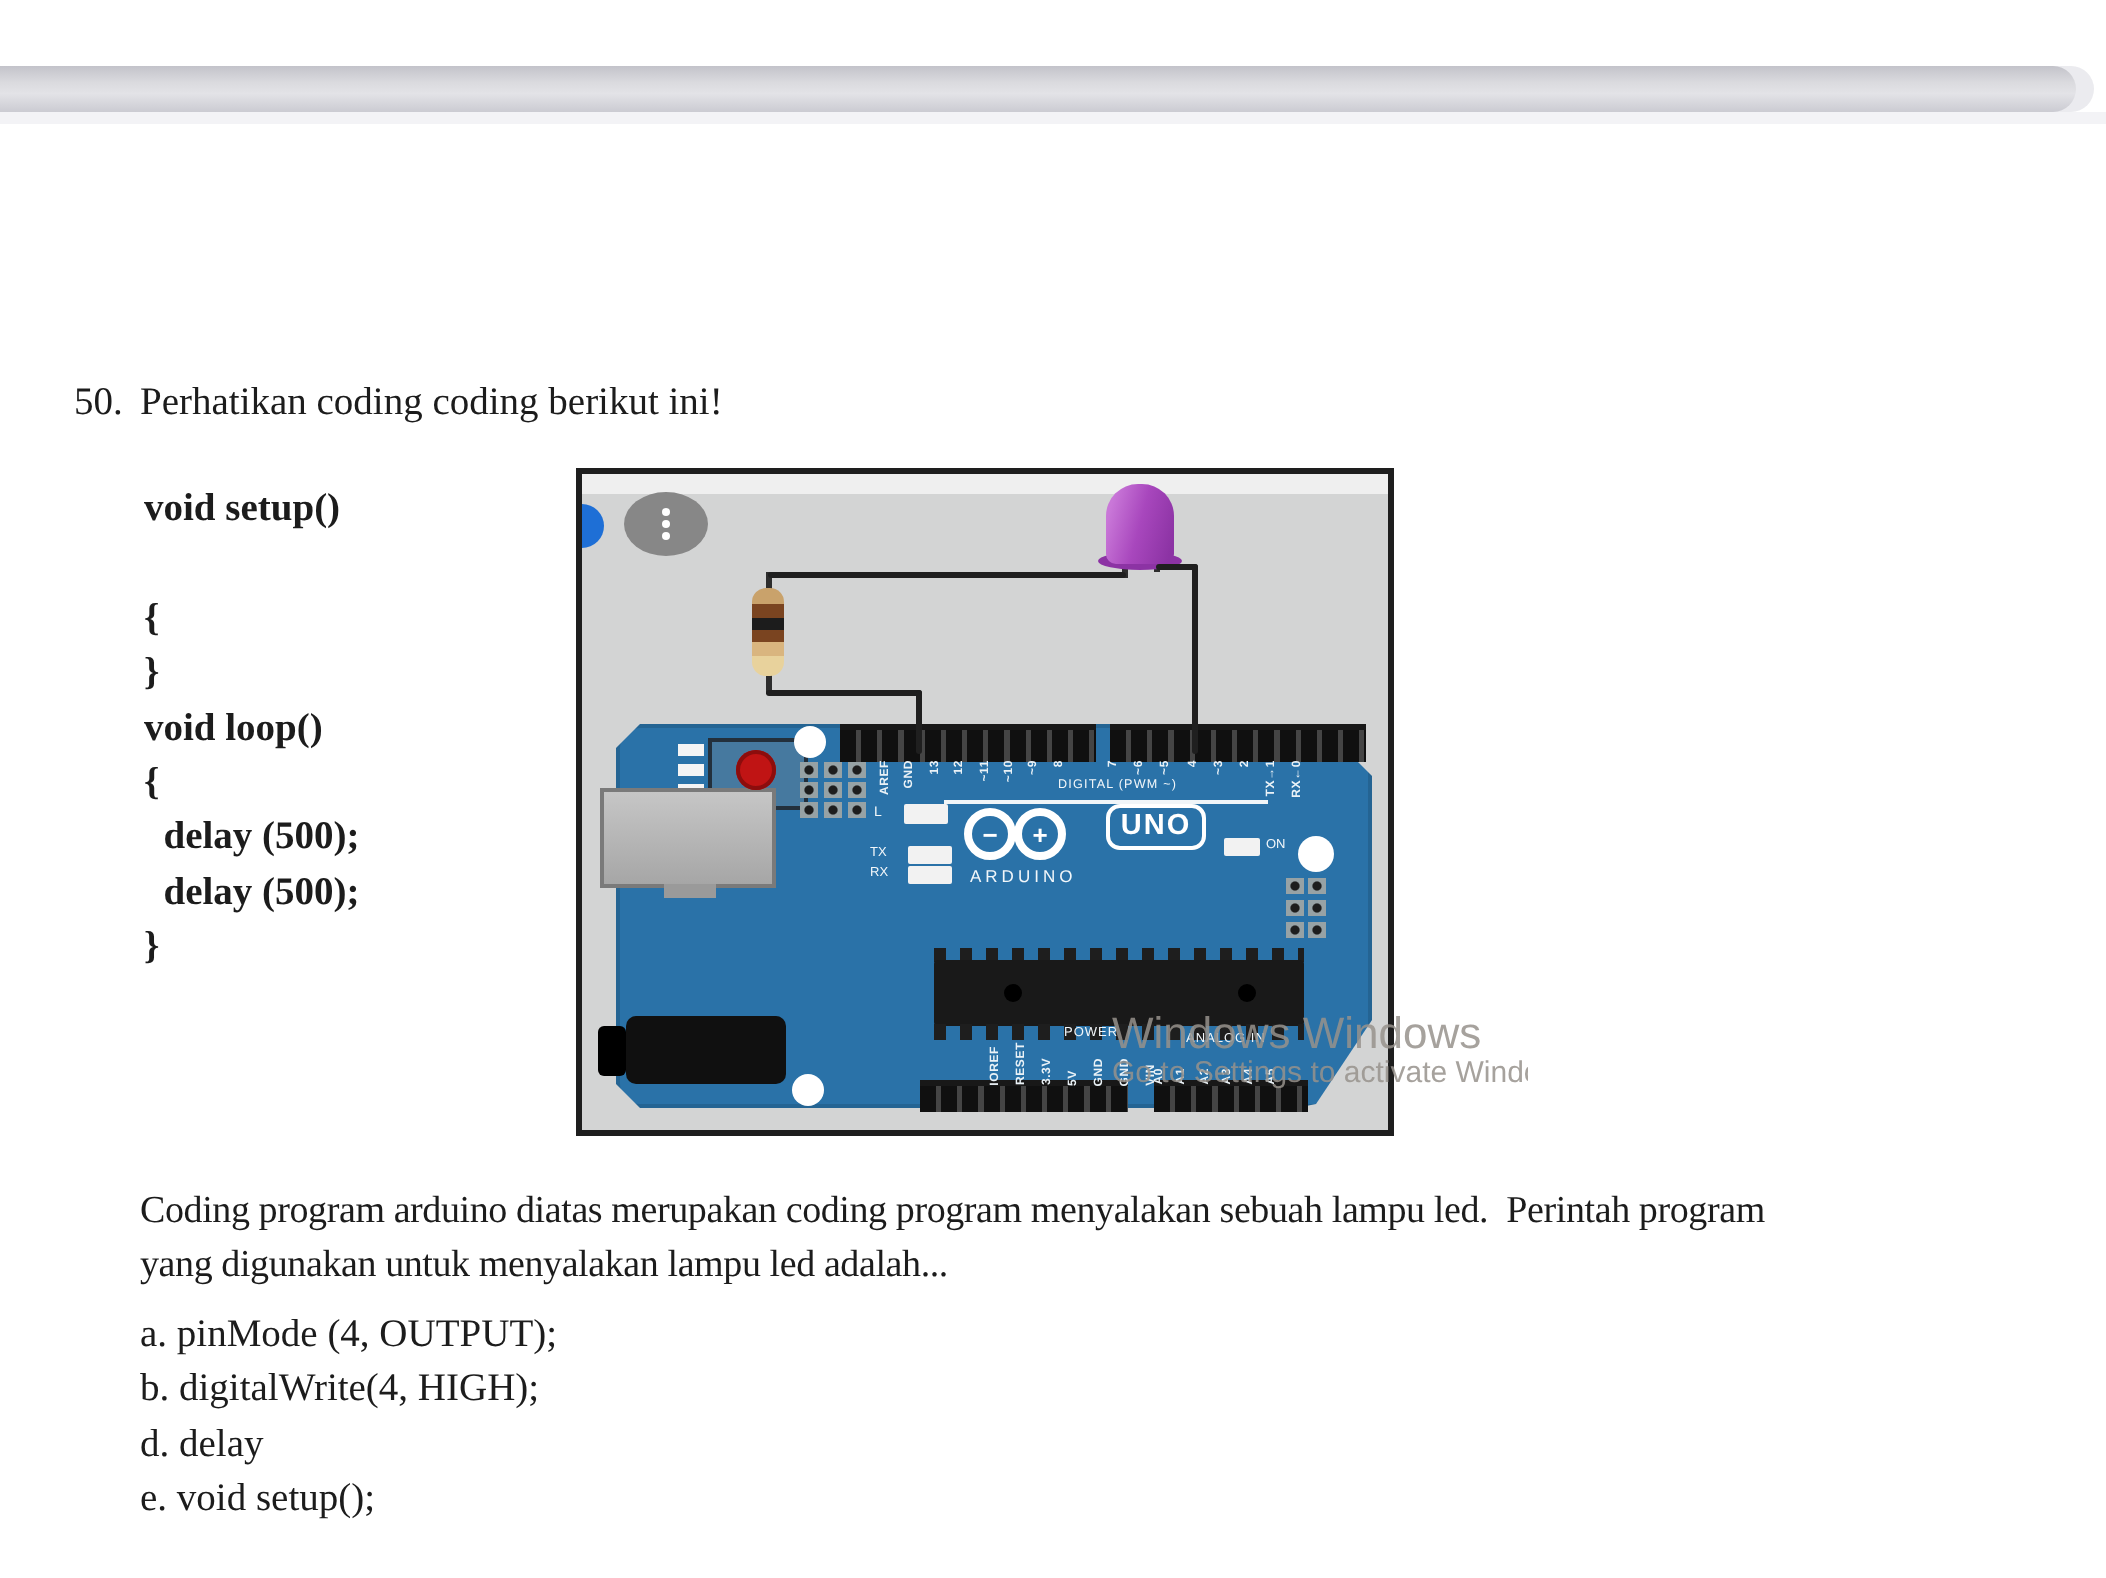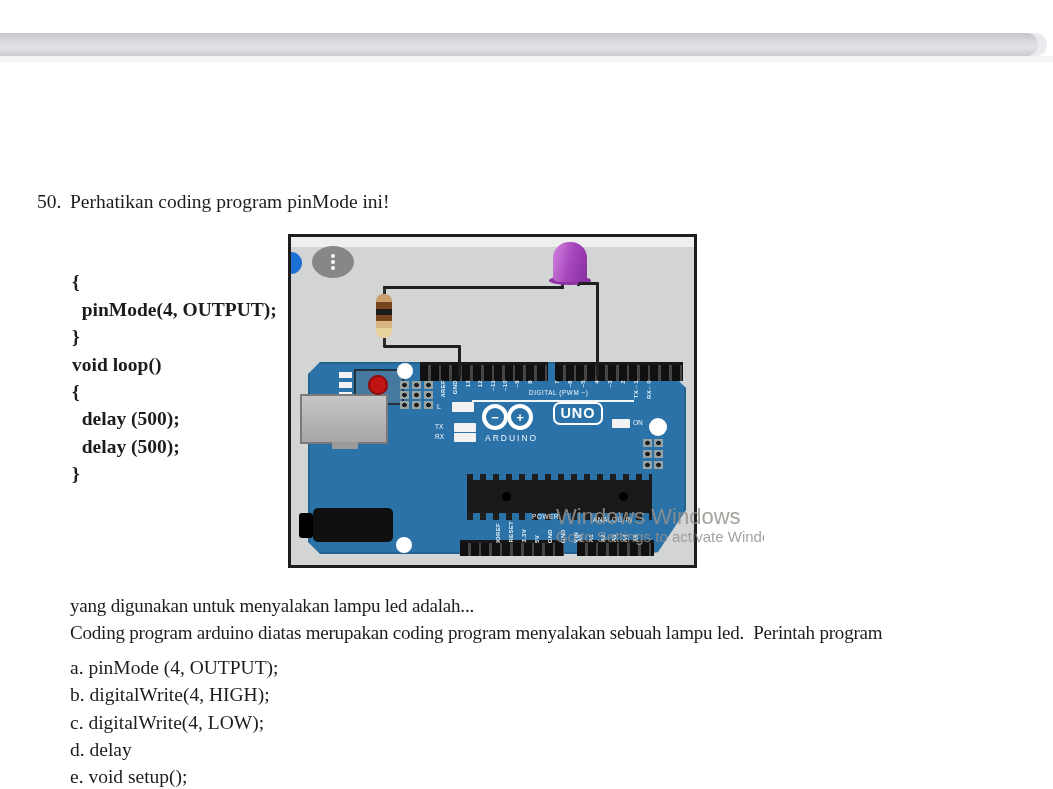--- a/index.html
+++ b/index.html
@@ -94,27 +94,27 @@
 <body>
 
 <div class="screen">
 
   <div class="sb-track">
     <div class="sb-thumb"></div>
   </div>
   <div class="sb-under"></div>
 
   <div class="q-row">
-    <span class="q-num">50.</span><span>Perhatikan coding program pinMode ini!</span>
+    <span class="q-num">50.</span><span>Perhatikan coding coding berikut ini!</span>
   </div>
 
   <div class="code-block">
+      <div class="code-line">void setup()</div>
       <div class="code-line"></div>
       <div class="code-line">{</div>
-      <div class="code-line">  pinMode(4, OUTPUT);</div>
       <div class="code-line">}</div>
       <div class="code-line">void loop()</div>
       <div class="code-line">{</div>
       <div class="code-line">  delay (500);</div>
       <div class="code-line">  delay (500);</div>
       <div class="code-line">}</div>
     </div>
 
   <div class="frame">
     <div class="a frame-topstrip"></div>
@@ -240,25 +240,24 @@
     <div class="a hdr" style="left:286px;top:303px;width:77px;height:13px"></div>
     <div class="a hole" style="left:105px;top:300px;width:16px;height:16px"></div>
   </div>
 
   <div class="wm">
     <div class="wm1">Windows Windows</div>
     <div class="wm2">Go to Settings to activate Windows.</div>
   </div>
 
   <div class="para">
+    <div>Coding program arduino diatas merupakan coding program menyalakan sebuah lampu led.  Perintah program</div>
     <div>yang digunakan untuk menyalakan lampu led adalah...</div>
-    <div>Coding program arduino diatas merupakan coding program menyalakan sebuah lampu led.  Perintah program</div>
   </div>
 
   <div class="options">
       <div class="option-line">a. pinMode (4, OUTPUT);</div>
       <div class="option-line">b. digitalWrite(4, HIGH);</div>
-      <div class="option-line">c. digitalWrite(4, LOW);</div>
       <div class="option-line">d. delay</div>
       <div class="option-line">e. void setup();</div>
     </div>
 
 </div>
 
 </body></html>

